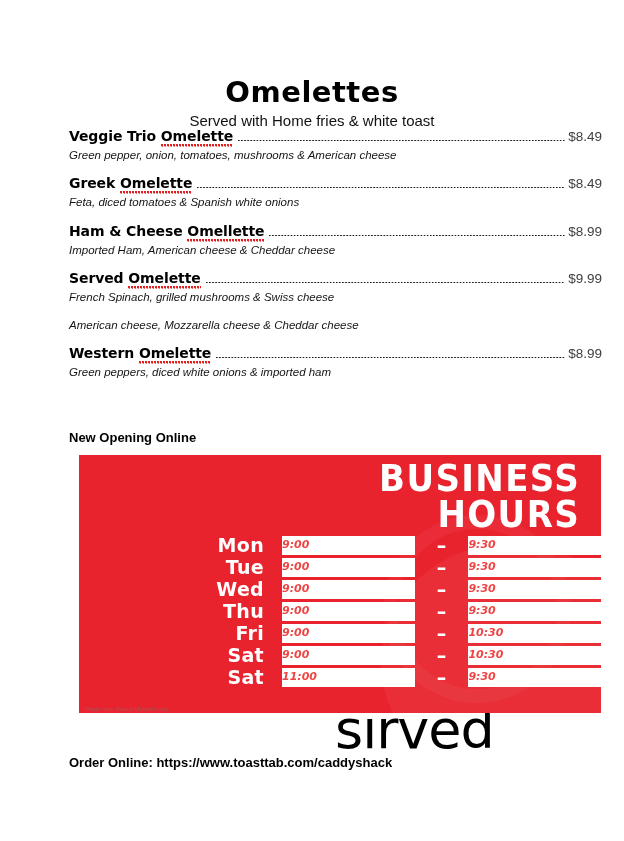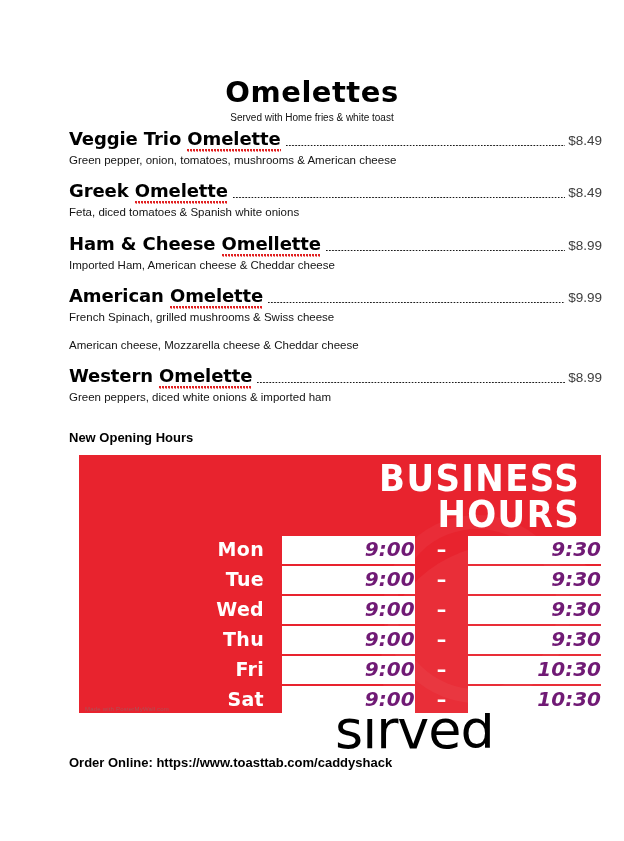--- a/index.html
+++ b/index.html
@@ -35,21 +35,21 @@
     font-family: "DejaVu Sans", sans-serif;
     font-weight: 700;
     font-size: 29px;
     letter-spacing: 0.5px;
     line-height: 1.0;
     color: #000;
     margin: 4px;
   }
   .menu-subtitle {
     font-family: "Liberation Sans", sans-serif;
-    font-size: 10px;
+    font-size: 15px;
     line-height: 1.2;
     margin-top: 5px;
     color: #111;
   }
 
   
   .menu-list {
     position: absolute;
     top: 128px;
     left: 69px;
@@ -59,21 +59,21 @@
     margin-bottom: 13px;
   }
   .item-line {
     display: flex;
     align-items: baseline;
     width: 100%;
   }
   .item-name {
     font-family: "DejaVu Sans", sans-serif;
     font-weight: 700;
-    font-size: 18px;
+    font-size: 14px;
     letter-spacing: -0.1px;
     white-space: nowrap;
     color: #000;
   }
   .item-name .misspelled {
     background-image: radial-gradient(circle at 1.1px 2.4px, #e02020 1.1px, transparent 1.3px);
     background-size: 3px 4px;
     background-repeat: repeat-x;
     background-position: 0 100%;
     padding-bottom: 3px;
@@ -104,20 +104,21 @@
     font-size: 13.5px;
     white-space: nowrap;
     color: #404040;
   }
   .item-desc {
     font-family: "Liberation Sans", sans-serif;
     font-size: 11.5px;
     line-height: 1.25;
     margin-top: 4px;
     color: #141414;
+    font-style: italic;
   }
 
   
   .hours-heading {
     position: absolute;
     top: 430px;
     left: 69px;
     font-family: "Liberation Sans", sans-serif;
     font-weight: 700;
     font-size: 13px;
@@ -211,26 +212,26 @@
     color: #ffffff;
     letter-spacing: 0.3px;
     line-height: 1;
     display: inline-block;
   }
   .col-open { width: 128px; }
   .col-dash { width: 52px; text-align: center; }
   .col-close { width: 128px; }
   .time-box {
     background: #ffffff;
-    color: #701a75;
+    color: #ef4444;
     font-family: "DejaVu Sans", sans-serif;
     font-weight: 700;
     font-style: italic;
-    font-size: 20px;
-    text-align: right;
+    font-size: 11px;
+    text-align: left;
     padding: 3px 0 4px 0;
     line-height: 1.05;
   }
   .dash {
     font-family: "DejaVu Sans", sans-serif;
     font-weight: 700;
     font-size: 19px;
     color: #ffffff;
     line-height: 1;
   }
@@ -287,40 +288,40 @@
       <div class="menu-item">
         <div class="item-line">
           <div class="item-name"><span>Ham &amp; Cheese </span><span class="misspelled">Omellette</span></div>
           <span class="leader"></span>
           <div class="item-price">$8.99</div>
         </div>
         <div class="item-desc">Imported Ham, American cheese &amp; Cheddar cheese</div>
       </div>
       <div class="menu-item">
         <div class="item-line">
-          <div class="item-name"><span>American </span><span class="misspelled">Omelette</span></div>
+          <div class="item-name"><span>Served </span><span class="misspelled">Omelette</span></div>
           <span class="leader"></span>
           <div class="item-price">$9.99</div>
         </div>
         <div class="item-desc">French Spinach, grilled mushrooms &amp; Swiss cheese</div>
       </div>
       <div class="menu-item">
         <div class="item-desc">American cheese, Mozzarella cheese &amp; Cheddar cheese</div>
       </div>
       <div class="menu-item">
         <div class="item-line">
           <div class="item-name"><span>Western </span><span class="misspelled">Omelette</span></div>
           <span class="leader"></span>
           <div class="item-price">$8.99</div>
         </div>
         <div class="item-desc">Green peppers, diced white onions &amp; imported ham</div>
       </div>
     </div>
 
-  <div class="hours-heading">New Opening Hours</div>
+  <div class="hours-heading">New Opening Online</div>
 
   <div class="watermark">sirved</div>
 
   <div class="hours-poster">
     <div class="poster-swoosh"></div>
     <div class="poster-swoosh2"></div>
 
     <div class="poster-title">
       <span class="tline">BUSINESS</span>
       <span class="tline">HOURS</span>

